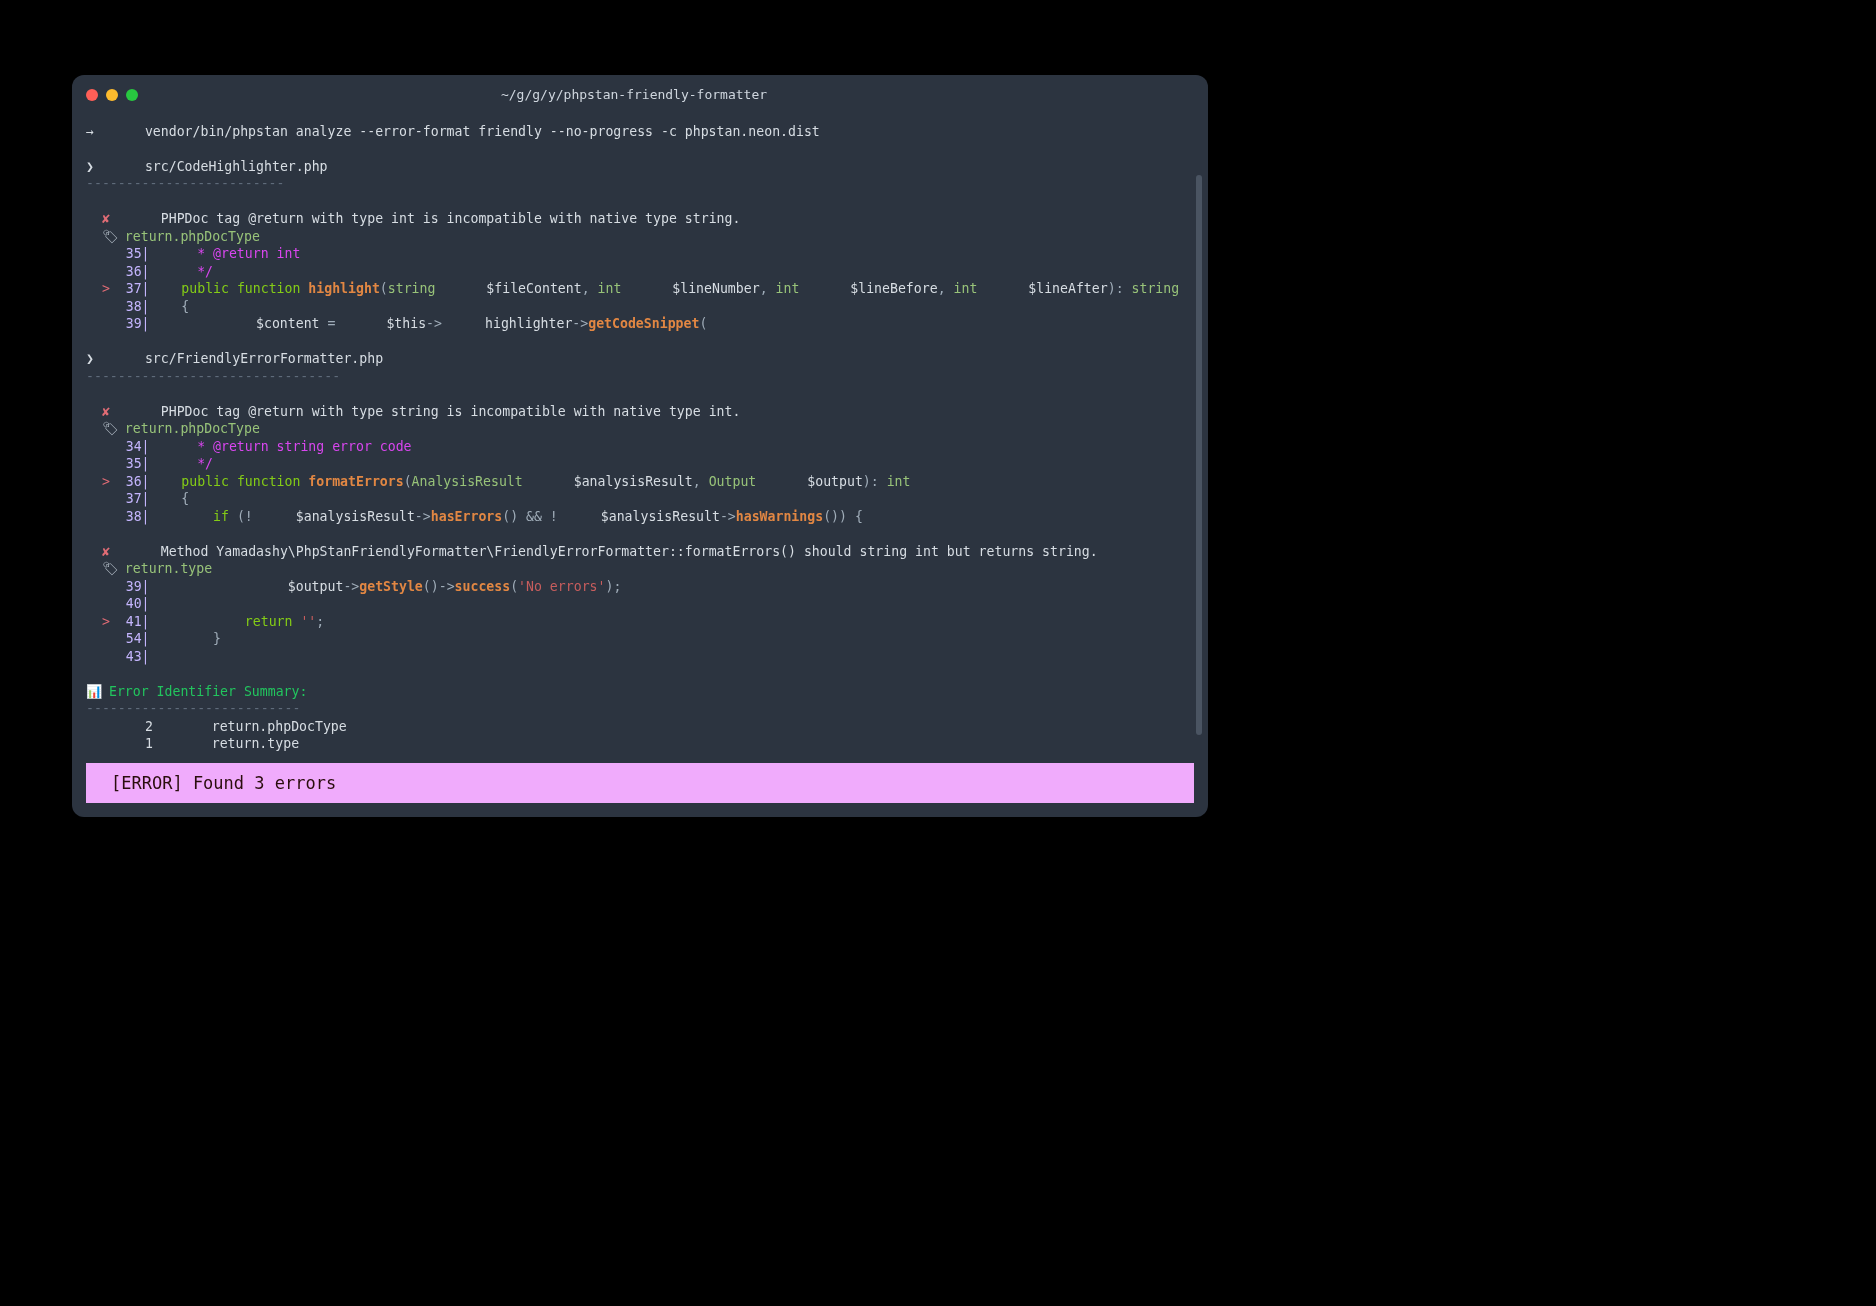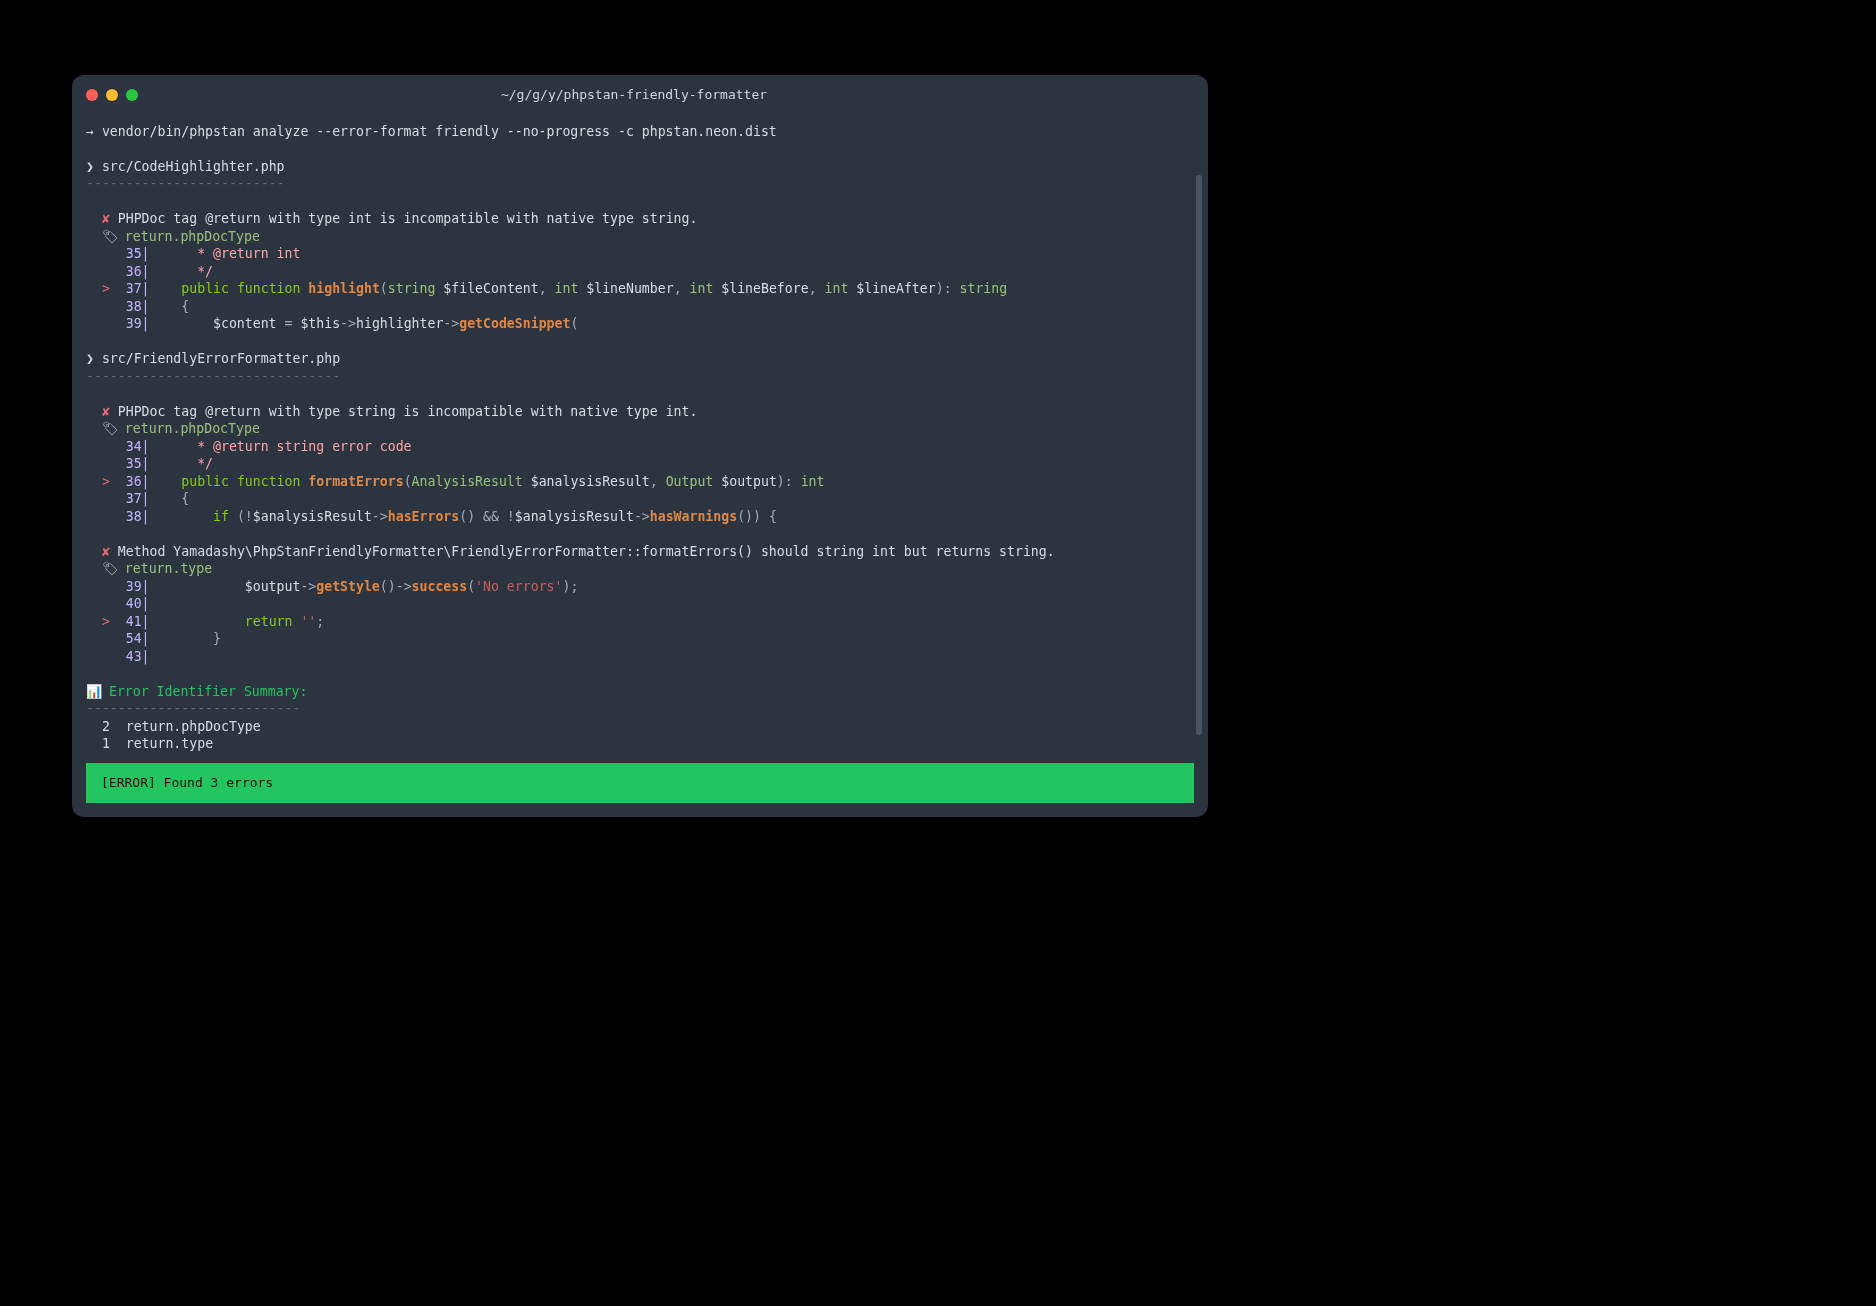--- a/index.html
+++ b/index.html
@@ -64,38 +64,38 @@
     white-space: pre;
     overflow: hidden;
   }
   .arrow { color: #d7dde3; }
   .gt    { color: #d7dde3; font-weight: bold; }
   .dash  { color: #5f6b7a; }
   .cross { color: #e06c75; font-weight: bold; }
   .tip   { color: #b7c1cb; }
   .ln    { color: #c4b5fd; }
   .mk    { color: #e06c75; }
-  .com   { color: #fca5a5; }
+  .com   { color: #d946ef; }
   .kw    { color: #84cc16; }
   .fn    { color: #e28743; font-weight: bold; }
   .ty    { color: #98c379; }
-  .id    { color: #d7dde3; }
+  .id    { color: #d7dde3; margin-left: 43px; }
   .pu    { color: #a0adb9; }
   .str   { color: #c75d5d; }
   .idf   { color: #98c379; }
   .sumhdr{ color: #22c55e; }
   .emoji { display:inline-block; width: 15px; text-align:center; }
   .error-bar {
     margin-top: 10px;
-    background: #22c55e;
+    background: #f0abfc;
     color: #2a0d0d;
-    font-size: 13px;
+    font-size: 17px;
     line-height: 40px;
     height: 40px;
-    padding: 0 15px;
+    padding: 0 25px;
     width: 100%;
   }
 </style>
 </head>
 <body>
 
 <div class="window">
   <div class="titlebar">
     <div class="traffic-lights">
       <div class="tl tl-red"></div>

